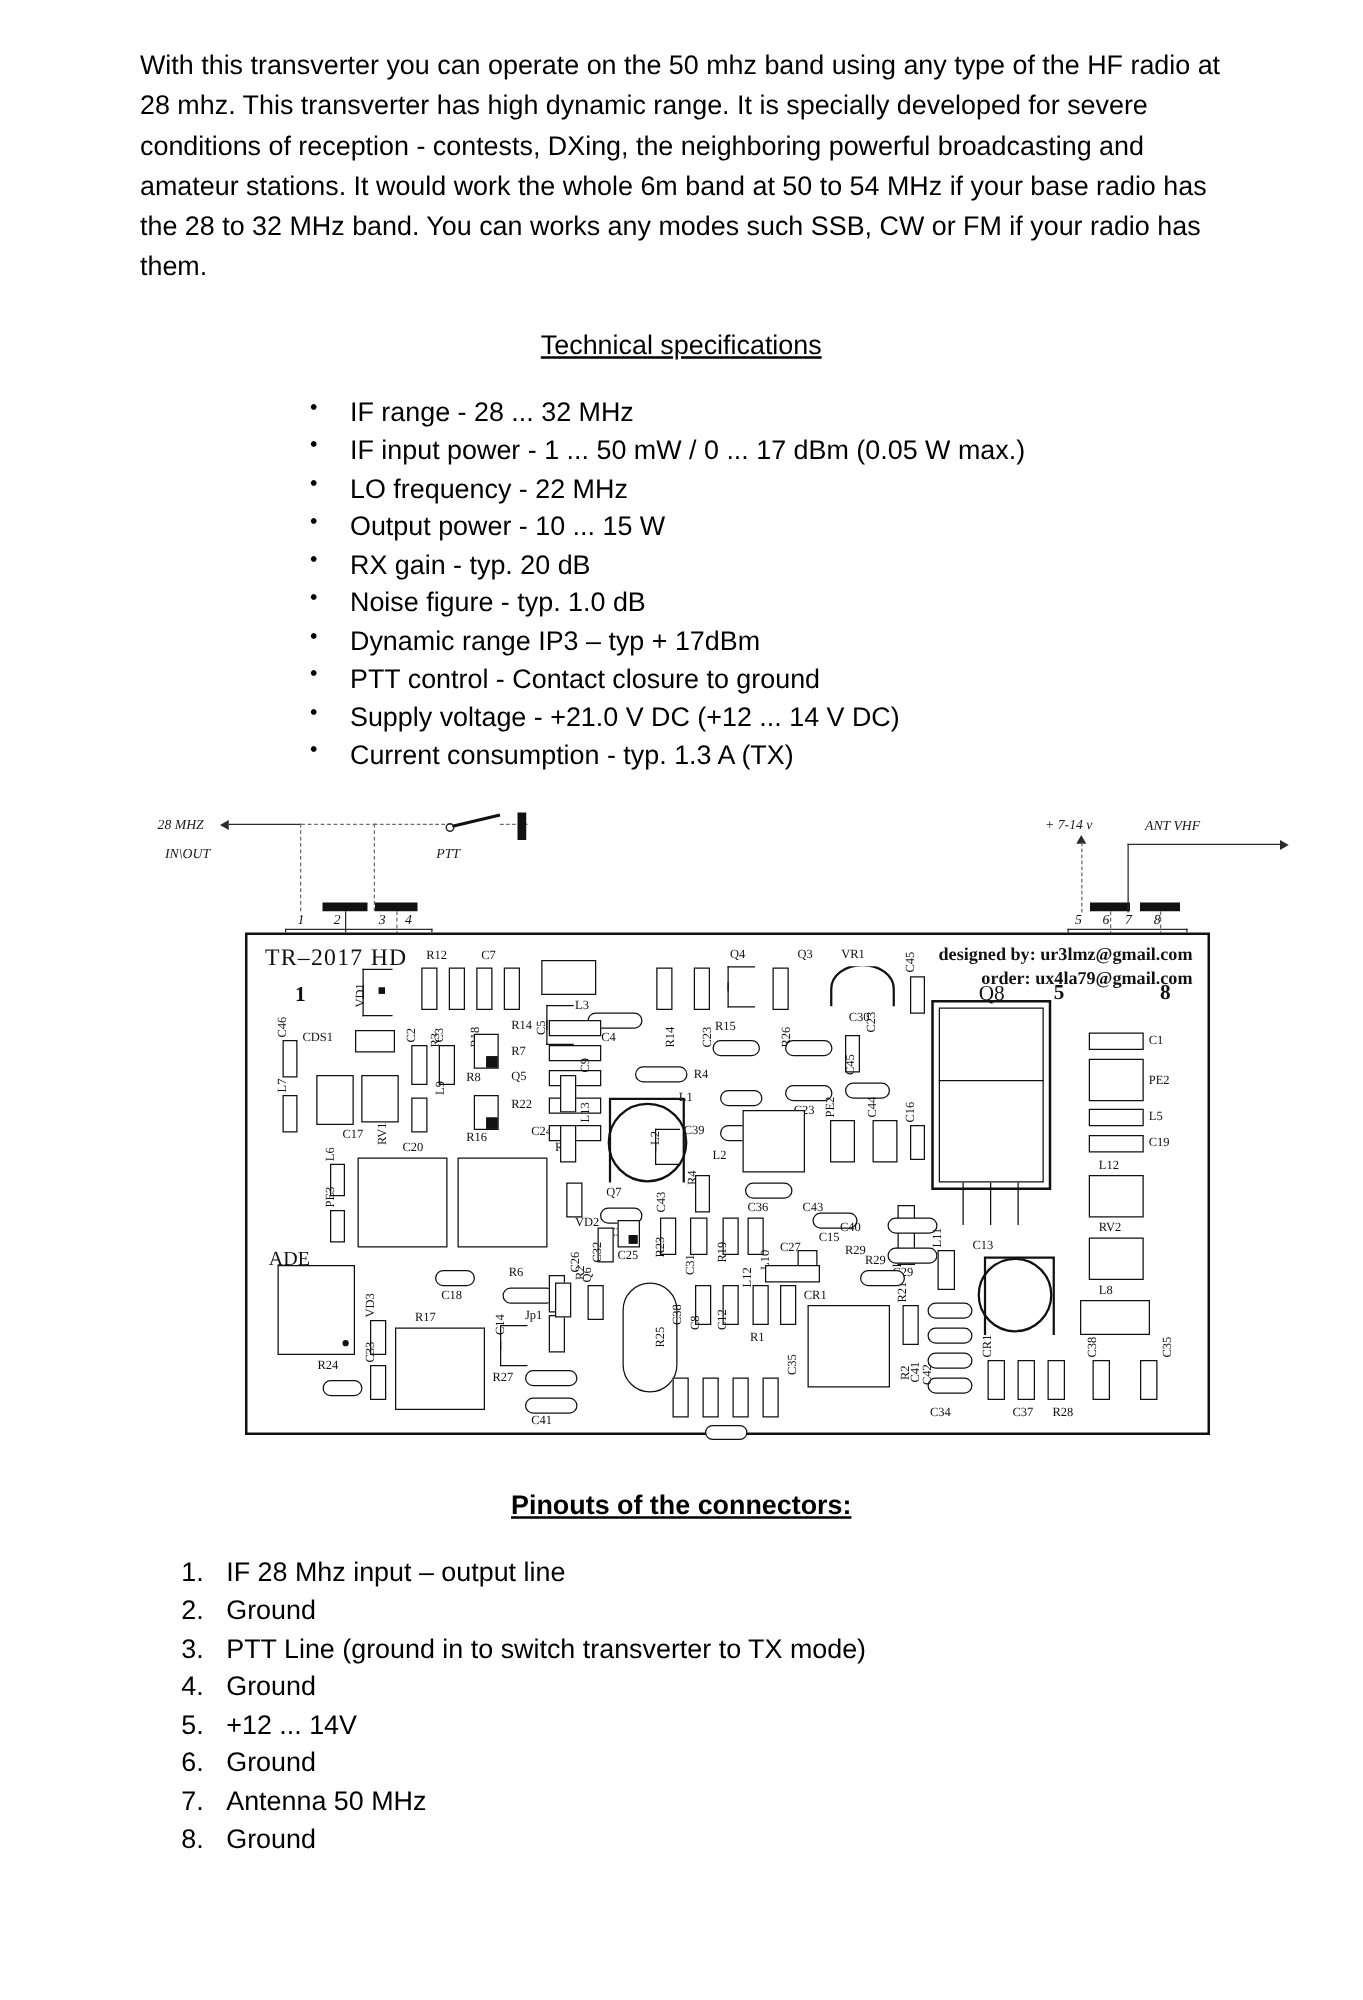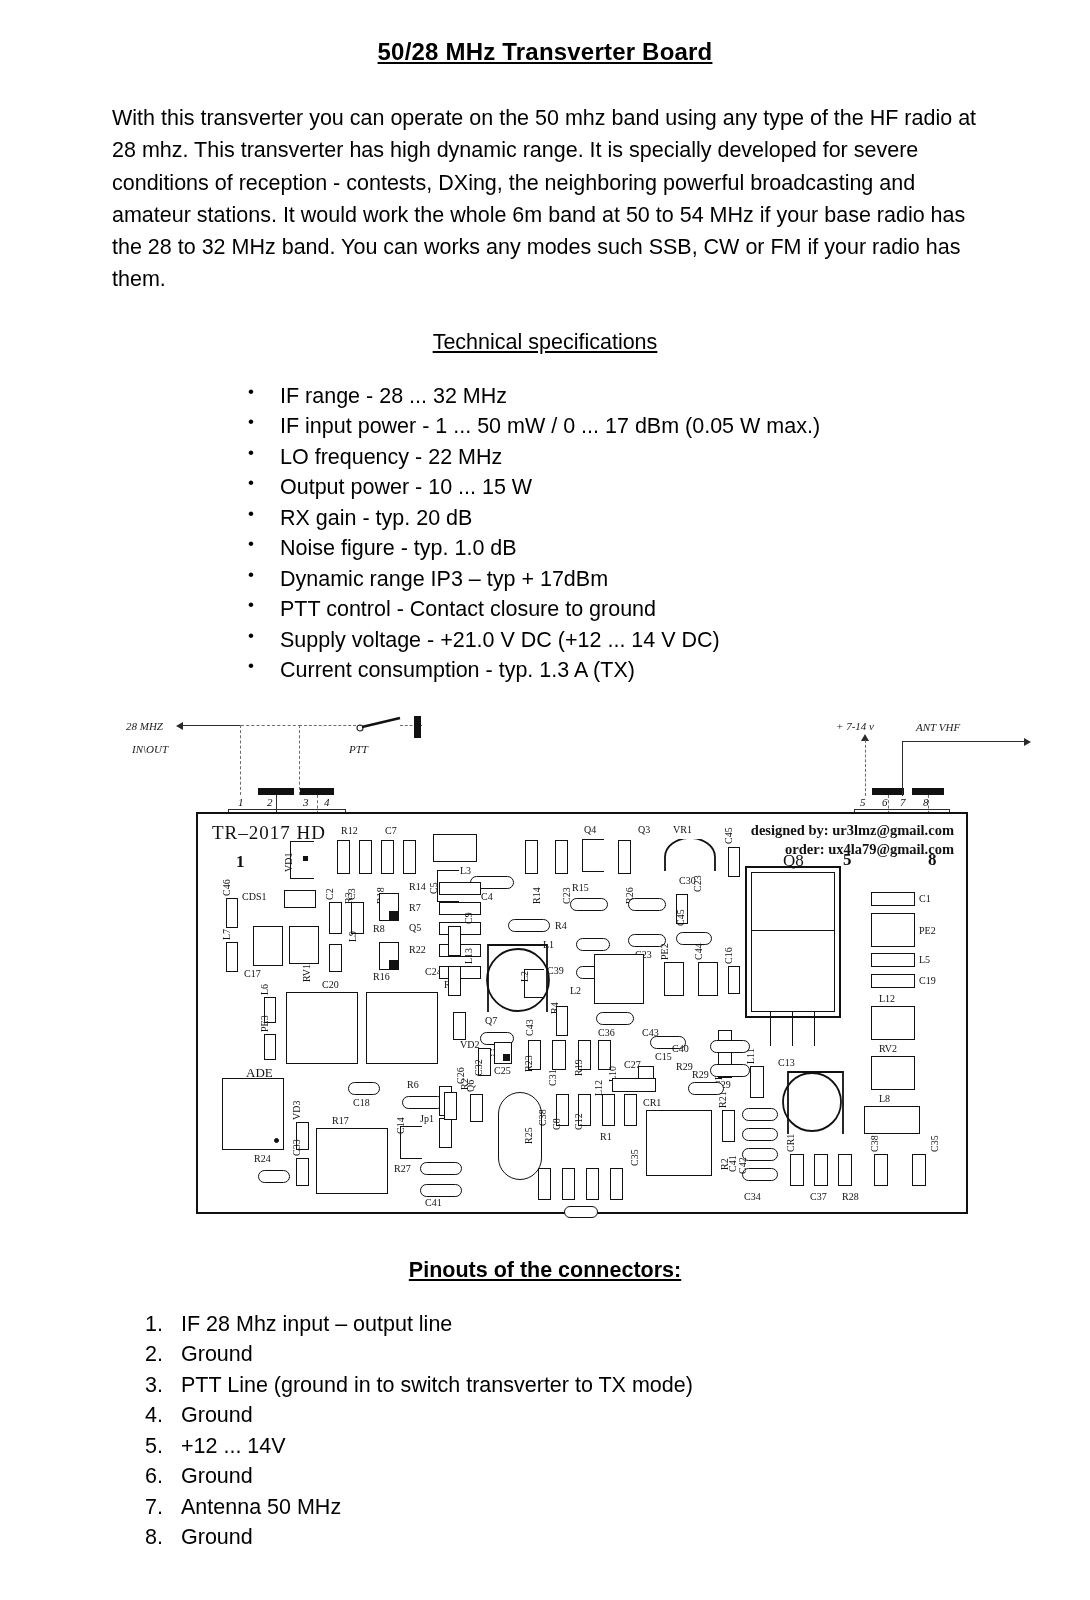--- a/index.html
+++ b/index.html
@@ -220,21 +220,20 @@
     position: absolute;
     left: 0;
     top: 0;
   }
 </style>
 </head>
 <body>
 
 <div class="page">
 
-  <h1 class="doc-title">50/28 MHz Transverter Board</h1>
 
   <p class="intro">With this transverter you can operate on the 50 mhz band using any type of the HF radio at 28 mhz. This transverter has high dynamic range. It is specially developed for severe conditions of reception - contests, DXing, the neighboring powerful broadcasting and amateur stations. It would work the whole 6m band at 50 to 54 MHz if your base radio has the 28 to 32 MHz band. You can works any modes such SSB, CW or FM if your radio has them.</p>
 
   <div class="section-head">Technical specifications</div>
 
   <ul class="specs">
     <li>IF range  -  28 ... 32 MHz</li>
     <li>IF input power  -  1 ... 50 mW / 0 ... 17 dBm (0.05 W max.)</li>
     <li>LO frequency  -  22 MHz</li>
     <li>Output power  -  10 ... 15 W</li>
@@ -388,21 +387,21 @@
       <div class="comp" style="left:666px; top:292px; width:56px; height:28px;"></div>
 
       <div class="clab" style="left:44px; top:78px;">CDS1</div>
       <div class="comp" style="left:86px; top:76px; width:32px; height:18px;"></div>
       <div class="comp" style="left:28px; top:84px; width:12px; height:30px;"></div>
       <div class="clab rot" style="left:24px; top:82px;">C46</div>
       <div class="comp" style="left:28px; top:128px; width:12px; height:30px;"></div>
       <div class="clab rot" style="left:24px; top:126px;">L7</div>
 
       <div class="comp" style="left:55px; top:112px; width:30px; height:40px;"></div>
-      <div class="clab" style="left:46px; top:155px;">C17</div>
+      <div class="clab" style="left:76px; top:155px;">C17</div>
       <div class="comp" style="left:91px; top:112px; width:30px; height:38px;"></div>
       <div class="clab rot" style="left:104px; top:168px;">RV1</div>
 
       <div class="comp" style="left:131px; top:88px; width:13px; height:32px;"></div>
       <div class="clab rot" style="left:127px; top:86px;">C2</div>
       <div class="comp" style="left:153px; top:88px; width:13px; height:32px;"></div>
       <div class="clab rot" style="left:149px; top:86px;">C3</div>
       <div class="comp" style="left:131px; top:130px; width:13px; height:28px;"></div>
       <div class="clab rot" style="left:150px; top:128px;">L9</div>
 
@@ -426,21 +425,21 @@
 
       <div class="clab" style="left:124px; top:166px;">C20</div>
       <div class="comp" style="left:88px; top:178px; width:72px; height:72px;"></div>
       <div class="clab" style="left:246px; top:166px;">R11</div>
       <div class="comp" style="left:168px; top:178px; width:72px; height:72px;"></div>
       <div class="comp" style="left:66px; top:183px; width:12px; height:26px;"></div>
       <div class="clab rot" style="left:62px; top:181px;">L6</div>
       <div class="comp" style="left:66px; top:220px; width:12px; height:26px;"></div>
       <div class="clab rot" style="left:62px; top:218px;">PE3</div>
 
-      <div class="clab" style="left:48px; top:252px; font-size:13px;">ADE</div>
+      <div class="clab" style="left:17px; top:252px; font-size:16px;">ADE</div>
       <div class="comp" style="left:24px; top:264px; width:62px; height:72px;"></div>
       <div class="comp filled round" style="left:76px; top:324px; width:5px; height:5px;"></div>
 
       <div class="comp pill" style="left:150px; top:268px; width:32px; height:13px;"></div>
       <div class="clab" style="left:155px; top:284px;">C18</div>
 
       <div class="comp" style="left:98px; top:308px; width:13px; height:28px;"></div>
       <div class="clab rot" style="left:94px; top:306px;">VD3</div>
       <div class="clab" style="left:134px; top:302px;">R17</div>
       <div class="comp" style="left:118px; top:314px; width:72px; height:66px;"></div>

